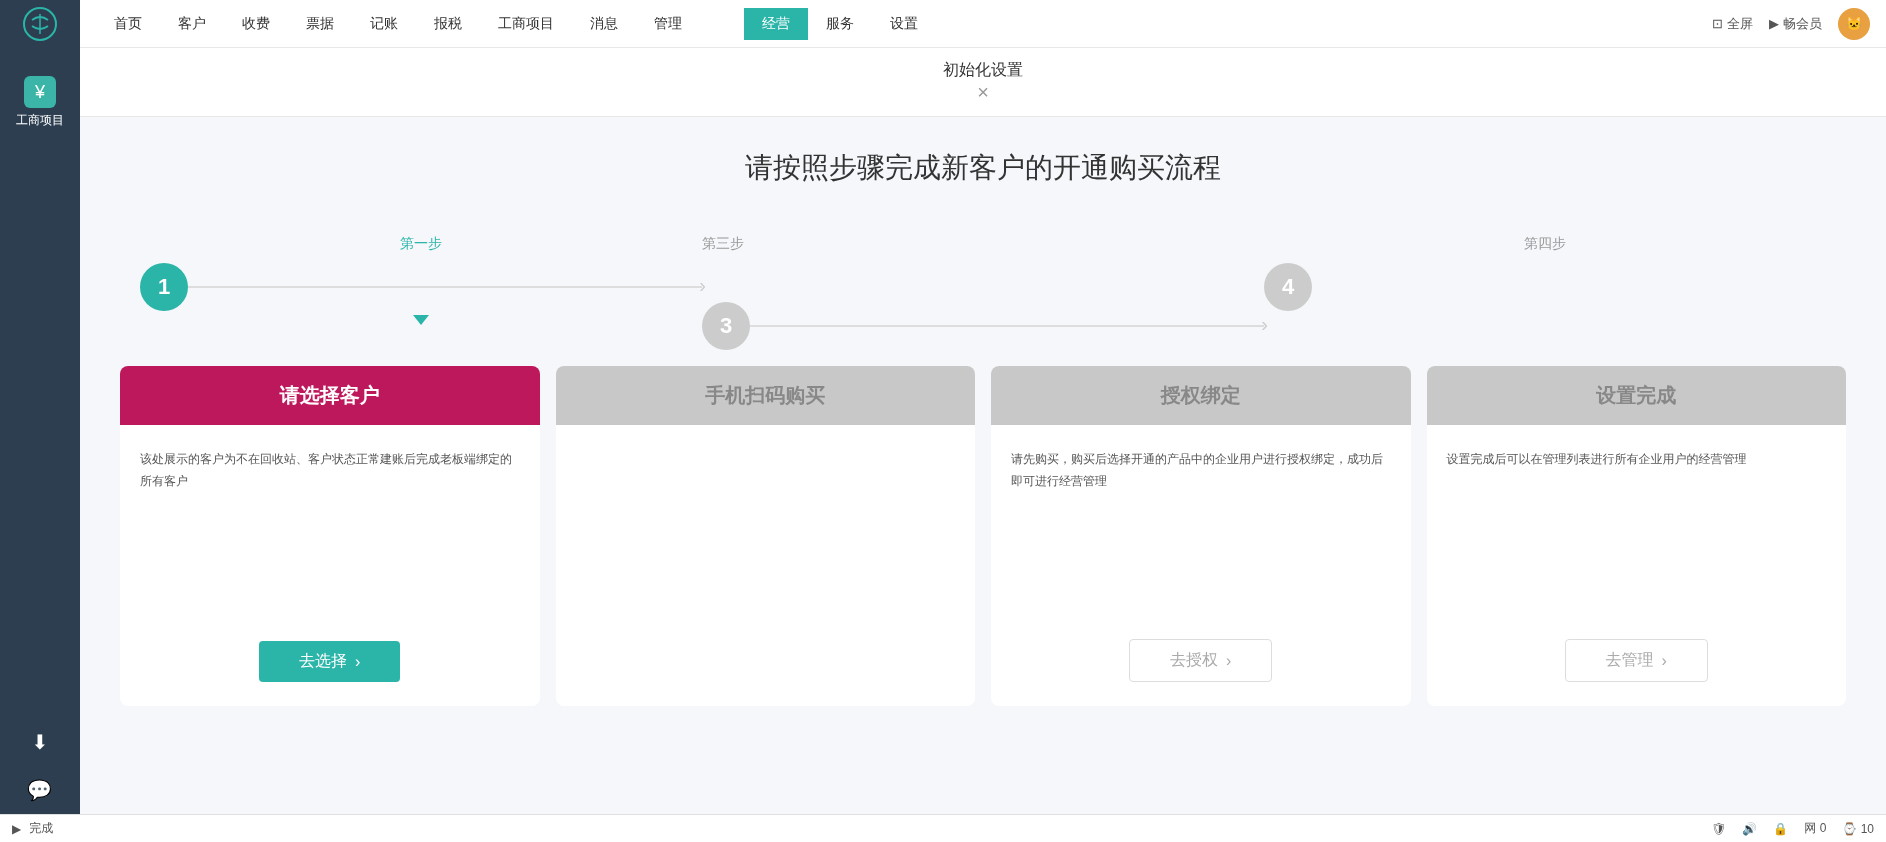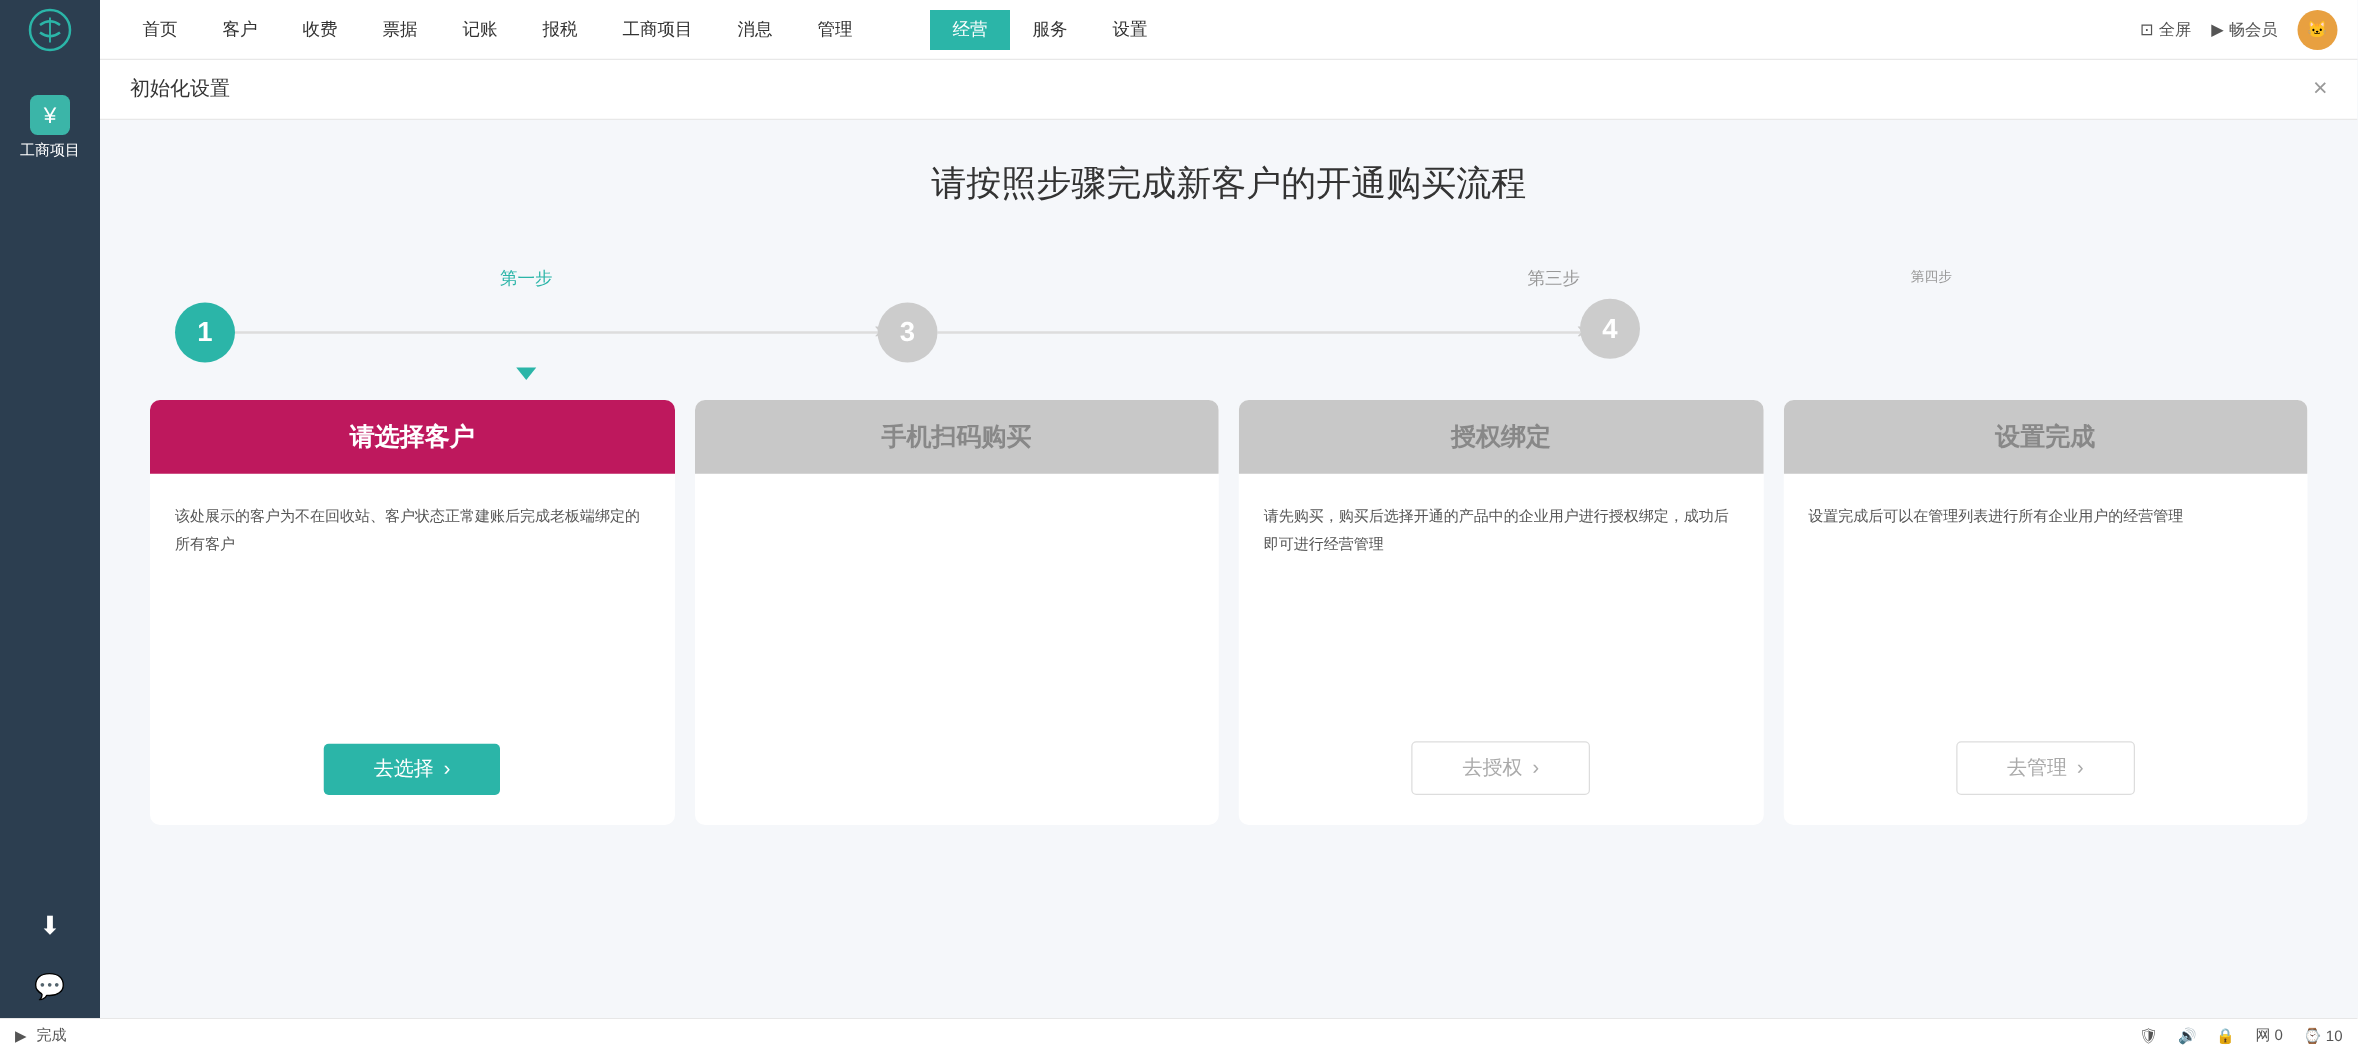--- a/index.html
+++ b/index.html
@@ -88,20 +88,21 @@
       background: #f5f7fa;
       overflow-y: auto;
     }
 
     
     .page-header {
       background: #fff;
       padding: 12px 24px;
       display: flex; align-items: center; justify-content: space-between;
       border-bottom: 1px solid #e8e8e8;
+      flex-direction: column;
     }
     .page-title { font-size: 16px; color: #333; font-weight: normal; }
     .close-btn { font-size: 20px; color: #999; cursor: pointer; }
 
     
     .content-body {
       padding: 32px 40px;
     }
 
     .main-heading {
@@ -264,34 +265,34 @@
             <span>1</span>
           </div>
           <div style="flex:1;height:2px;background:#ddd;position:relative;">
             <span style="position:absolute;right:-4px;top:-12px;color:#ccc;font-size:20px;">›</span>
           </div>
         </div>
         <div style="width:0;height:0;border-left:8px solid transparent;border-right:8px solid transparent;border-top:10px solid #2bb5a8;margin-top:4px;"></div>
       </div>
 
 
-      <div style="flex:1; display:flex; flex-direction:column; align-items:flex-end;">
+      <div style="flex:1; display:flex; flex-direction:column; align-items:flex-start;gap:39px;">
         <span style="font-size:14px; color:#999; margin-bottom:10px;">第三步</span>
         <div style="display:flex; align-items:center; width:100%; position:relative;">
           <div style="width:48px;height:48px;border-radius:50%;background:#ccc;display:flex;align-items:center;justify-content:center;font-size:22px;font-weight:bold;color:#fff;flex-shrink:0;position:relative;z-index:2;">
             <span>3</span>
           </div>
           <div style="flex:1;height:2px;background:#ddd;position:relative;">
             <span style="position:absolute;right:-4px;top:-12px;color:#ccc;font-size:20px;">›</span>
           </div>
         </div>
       </div>
 
       <div style="flex:1; display:flex; flex-direction:column; align-items:center;">
-        <span style="font-size:11px; color:#999; margin-bottom:10px;">第四步</span>
+        <span style="font-size:14px; color:#999; margin-bottom:10px;">第四步</span>
         <div style="display:flex; align-items:center; width:100%; position:relative;">
           <div style="width:48px;height:48px;border-radius:50%;background:#ccc;display:flex;align-items:center;justify-content:center;font-size:22px;font-weight:bold;color:#fff;flex-shrink:0;position:relative;z-index:2;">
             <span>4</span>
           </div>
         </div>
       </div>
     </div>
 
     <div class="cards-container">
 

